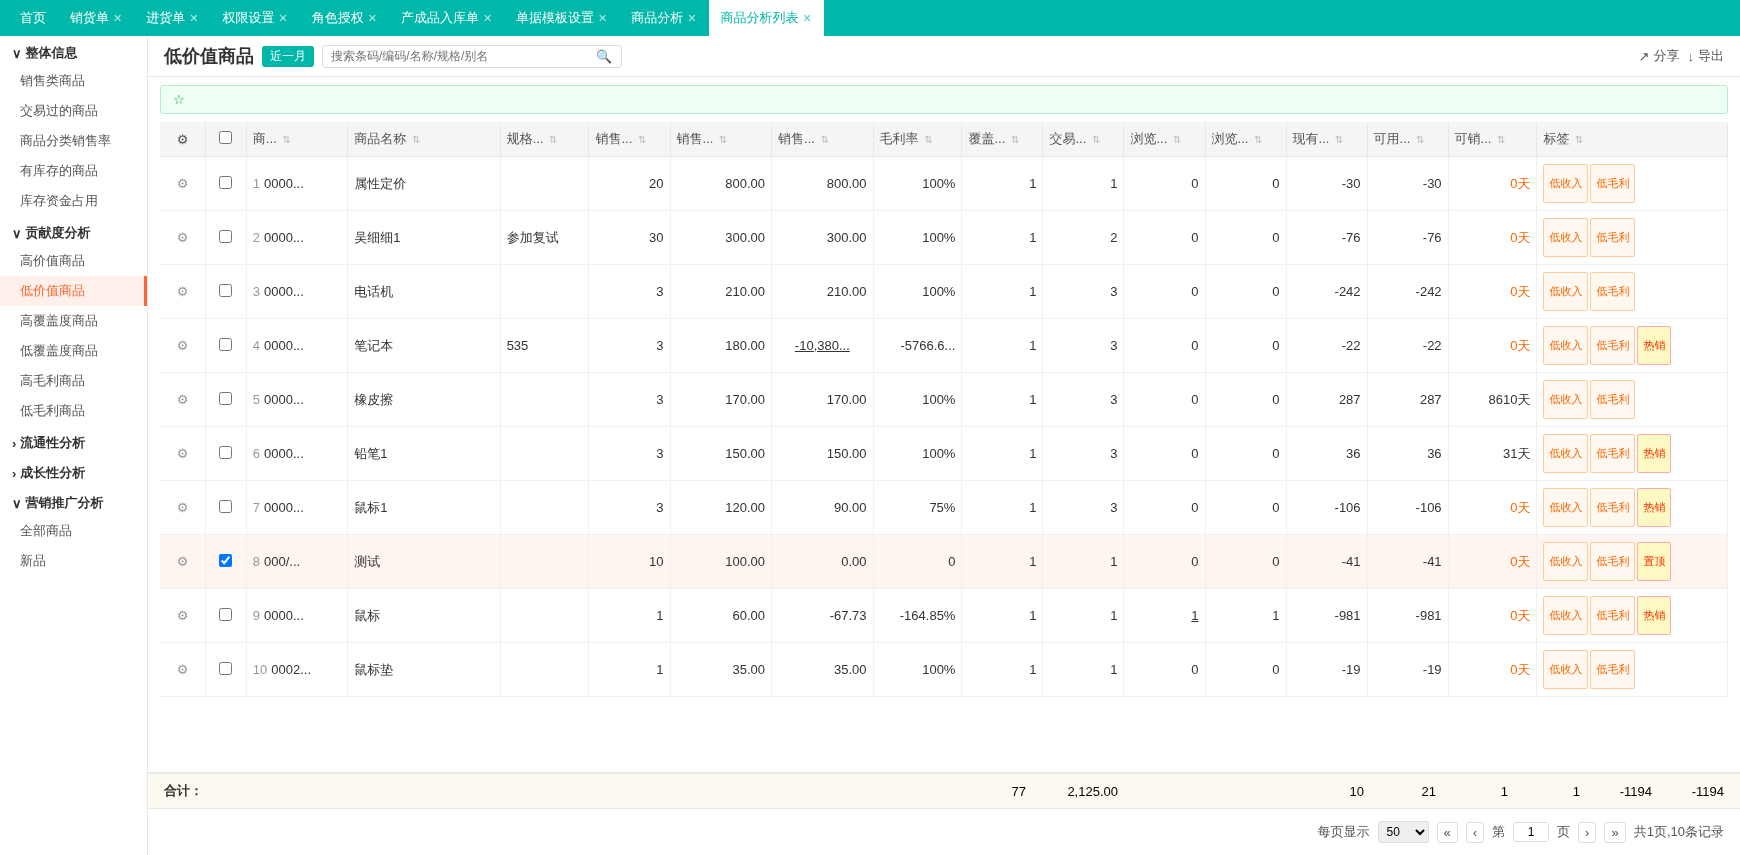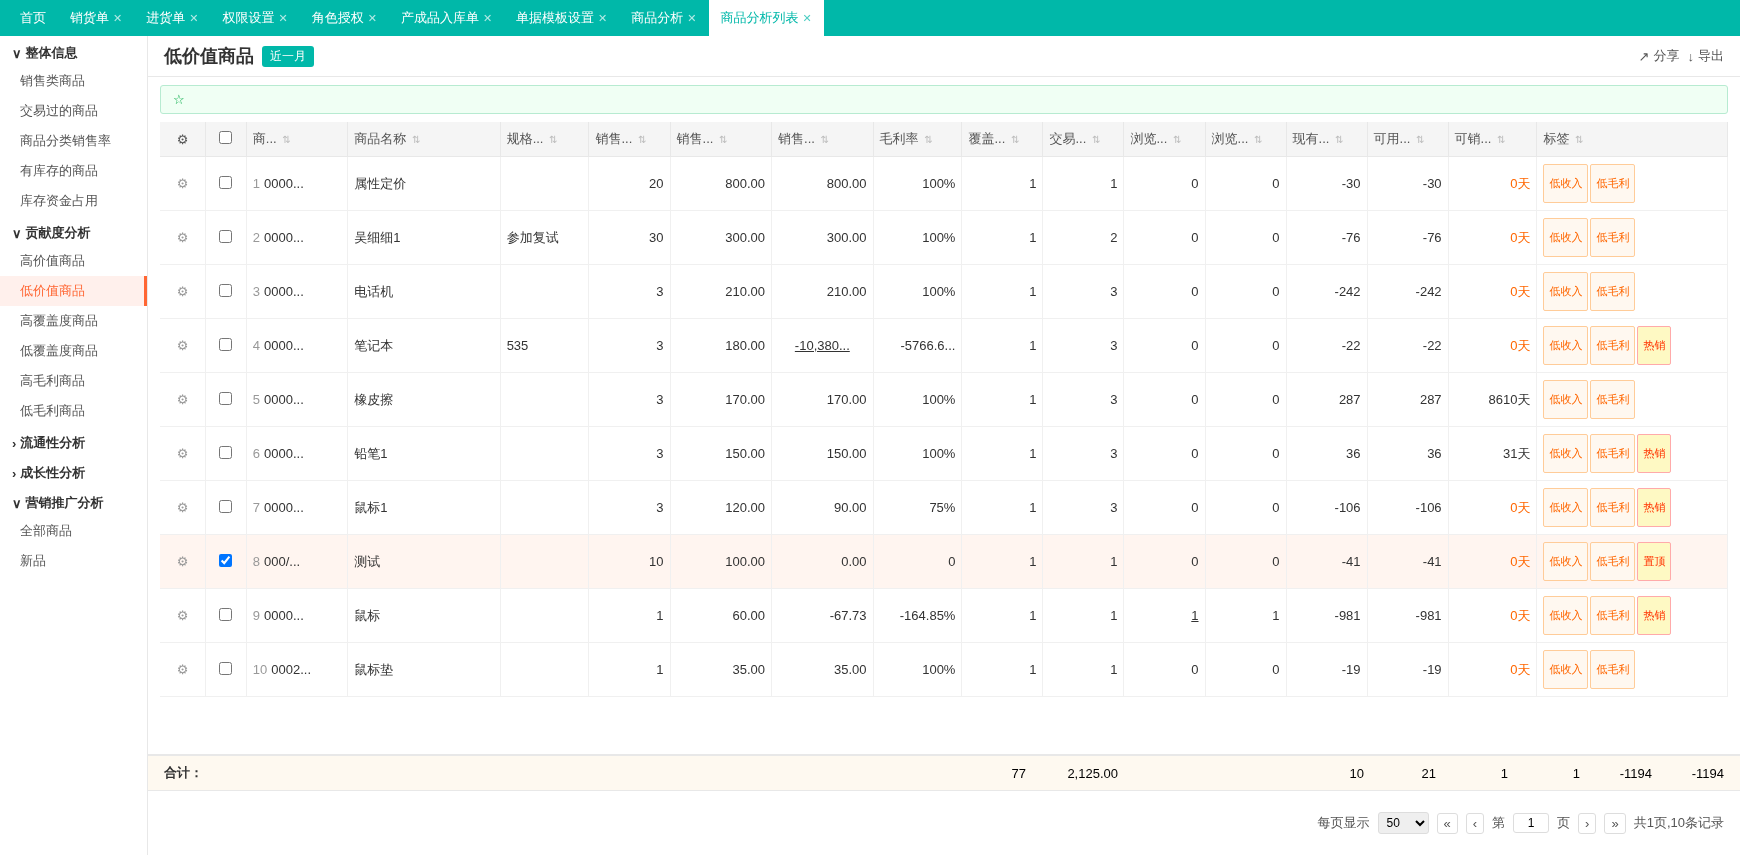--- a/index.html
+++ b/index.html
@@ -200,21 +200,21 @@
       gap: 12px;
       font-size: 13px;
     }
     .footer-label { color: #333; font-weight: bold; }
     .footer-val { min-width: 60px; text-align: right; }
 
     
     .pagination {
       background: #fff;
       border-top: 1px solid #e8e8e8;
-      padding: 21px 16px;
+      padding: 12px 16px;
       display: flex;
       align-items: center;
       justify-content: flex-end;
       gap: 8px;
       font-size: 12px;
       color: #555;
     }
     .page-select {
       border: 1px solid #ddd;
       border-radius: 3px;
@@ -317,20 +317,24 @@
     </div>
     <div class="sidebar-item">全部商品</div>
     <div class="sidebar-item">新品</div>
   </div>
 
   <div class="content-area">
 
     <div class="content-header">
       <div class="page-title">低价值商品</div>
       <div class="time-badge">近一月</div>
+      <div class="search-box">
+        <input type="text" placeholder="搜索条码/编码/名称/规格/别名" style="">
+        <span style="color:#00b8a9;">🔍</span>
+      </div>
       <div class="header-actions">
         <div class="action-btn">
           <span>↗</span>
           <span>分享</span>
         </div>
         <div class="action-btn">
           <span>↓</span>
           <span>导出</span>
         </div>
       </div>

